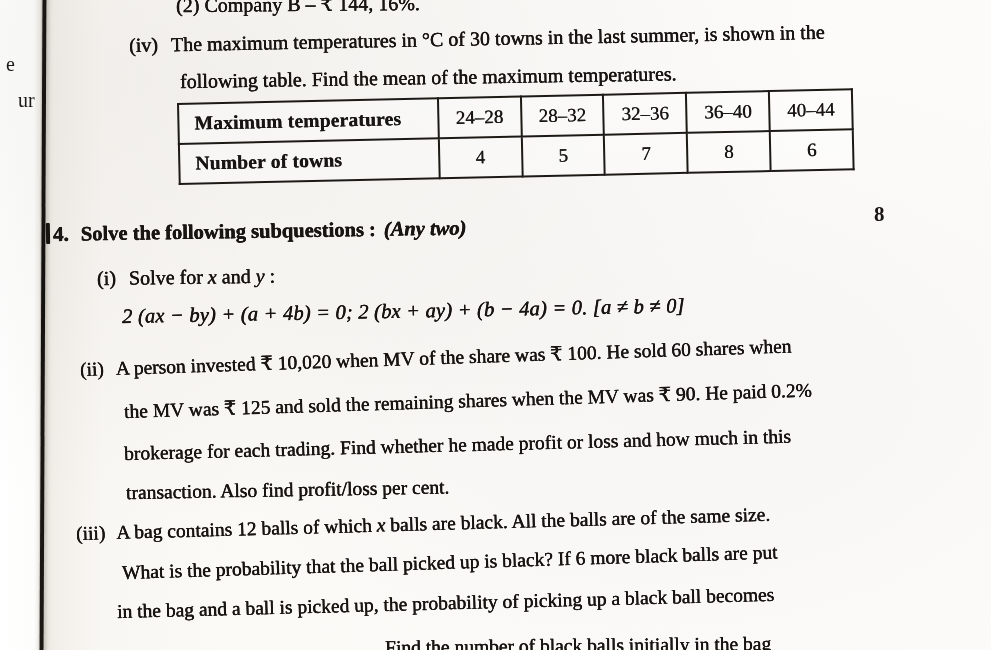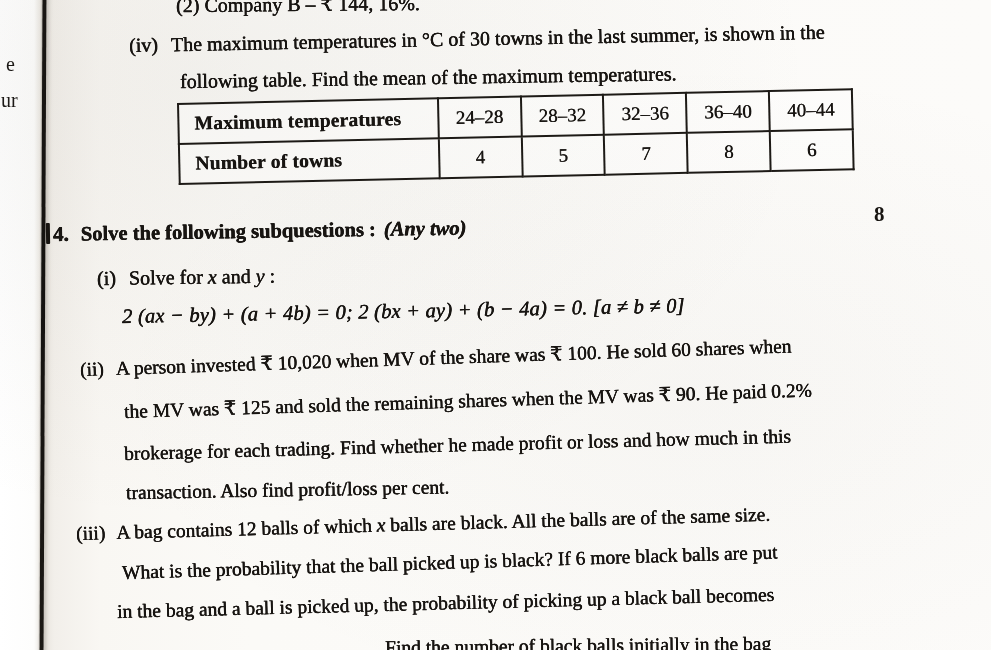--- a/index.html
+++ b/index.html
@@ -53,21 +53,21 @@
   .margin-frag { position: absolute; font-size: 20px; color: #1c1916; }
 </style>
 </head>
 <body>
 
 <div class="page">
 
   <div class="fold-line"></div>
 
   <div class="margin-frag" style="left:6px; top:53px;">e</div>
-  <div class="margin-frag" style="left:1px; top:89px;">ur</div>
+  <div class="margin-frag" style="left:18px; top:89px;">ur</div>
 
   <div class="line" style="left:176px; top:-7px; font-size:20px; transform:rotate(-0.5deg);">(2) Company B – ₹ 144, 16%.</div>
 
   <div class="line" style="left:129px; top:33px; font-size:20px; transform:rotate(-1.1deg);">
     <span>(iv)</span><span class="label-gap" style="width:13px;"></span><span>The maximum temperatures in °C of 30 towns in the last summer, is shown in the</span>
   </div>
   <div class="line" style="left:180px; top:69px; font-size:20px; transform:rotate(-0.9deg);">following table. Find the mean of the maximum temperatures.</div>
 
   <table class="sc-table">
     <tbody>

